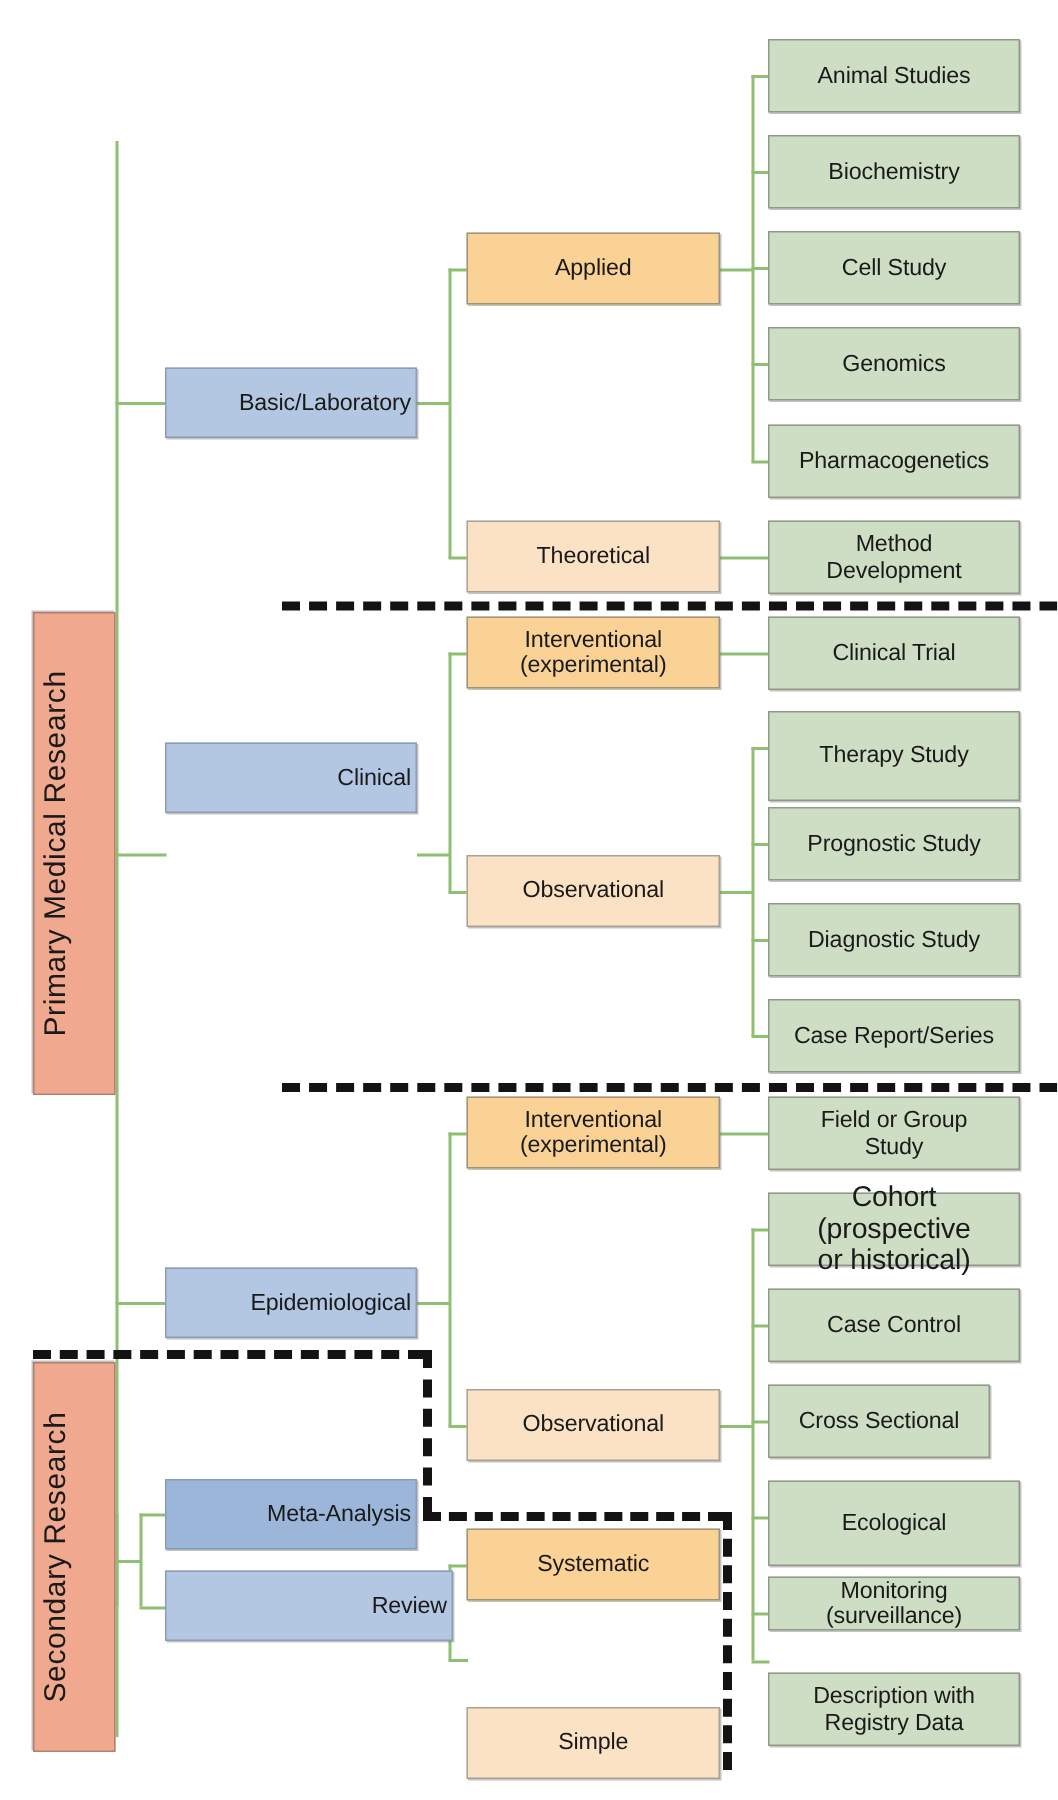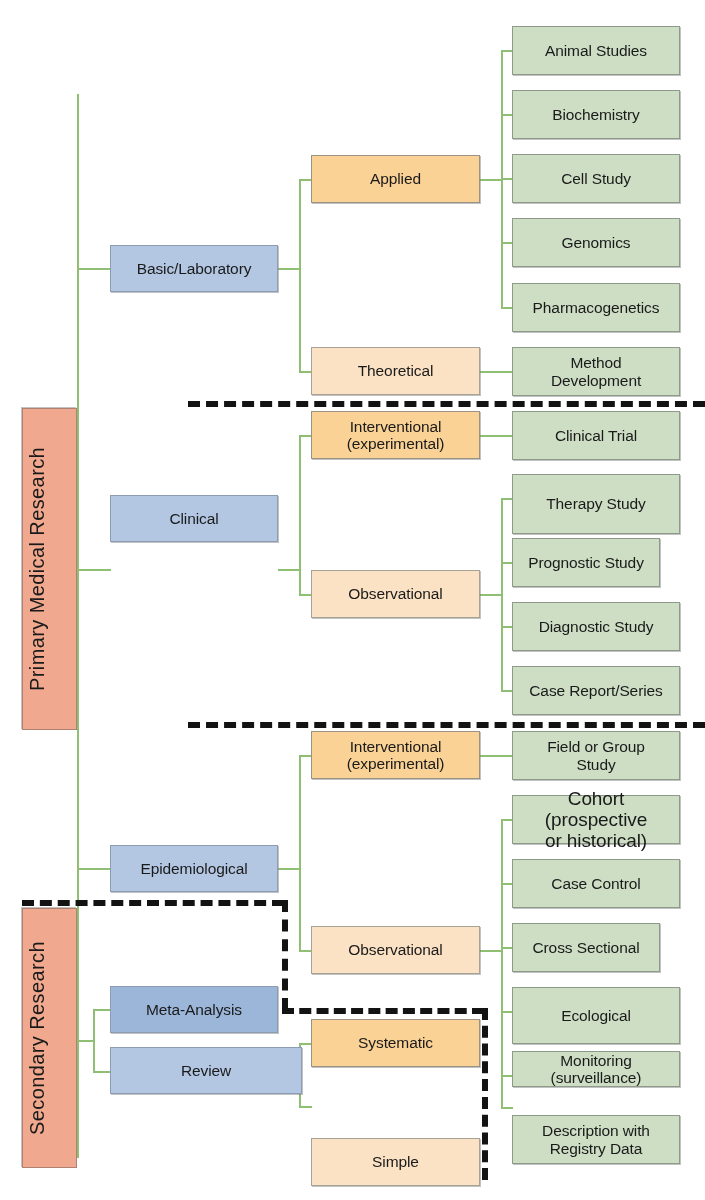--- a/index.html
+++ b/index.html
@@ -34,21 +34,21 @@
   }
   .node span { display: block; width: 100%; }
   .lvl1 {
     background: #f0a98e;
     border-color: #b08070;
     writing-mode: vertical-rl;
     transform: rotate(180deg);
     font-size: 20px;
     letter-spacing: 0.4px;
   }
-  .lvl2 { background: #b3c7e3; border-color: #8b9cb4; }
+  .lvl2 { background: #b3c7e3; border-color: #8b9cb4; text-align: right; }
   .lvl2.dark { background: #9cb6da; }
   .lvl3a { background: #fbd295; border-color: #9b9382; }
   .lvl3b { background: #fce2c4; border-color: #a8a296; }
   .lvl4 { background: #cedec4; border-color: #8f998a; }
 
   .ln {
     position: absolute;
     background: #8fbf72;
   }
   .lnh { height: 1.6px; }
@@ -196,21 +196,21 @@
   </div>
   <div class="node lvl4" style="left:512px; top:347px; width:168px; height:49px;">
     <span>Method<br>Development</span>
   </div>
   <div class="node lvl4" style="left:512px; top:411px; width:168px; height:49px;">
     <span>Clinical Trial</span>
   </div>
   <div class="node lvl4" style="left:512px; top:474px; width:168px; height:60px;">
     <span>Therapy Study</span>
   </div>
-  <div class="node lvl4" style="left:512px; top:538px; width:148px; height:49px;">
+  <div class="node lvl4" style="left:512px; top:538px; width:168px; height:49px;">
     <span>Prognostic Study</span>
   </div>
   <div class="node lvl4" style="left:512px; top:602px; width:168px; height:49px;">
     <span>Diagnostic Study</span>
   </div>
   <div class="node lvl4" style="left:512px; top:666px; width:168px; height:49px;">
     <span>Case Report/Series</span>
   </div>
   <div class="node lvl4" style="left:512px; top:731px; width:168px; height:49px;">
     <span>Field or Group<br>Study</span>

